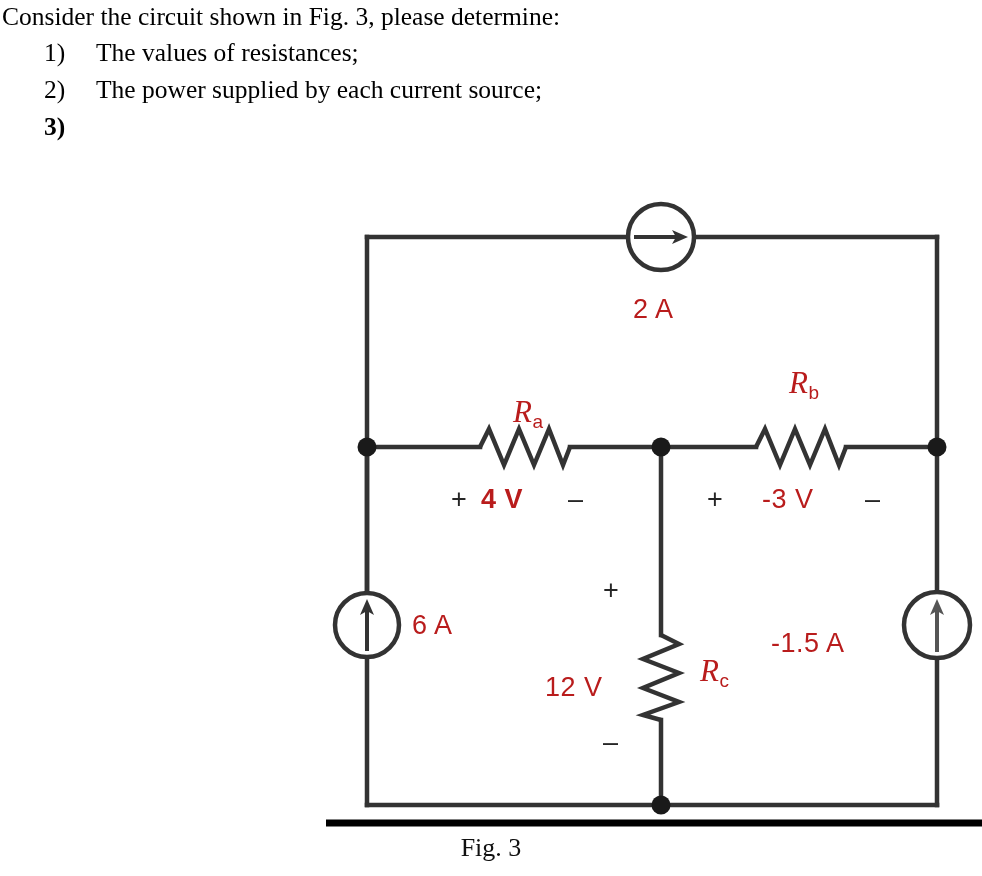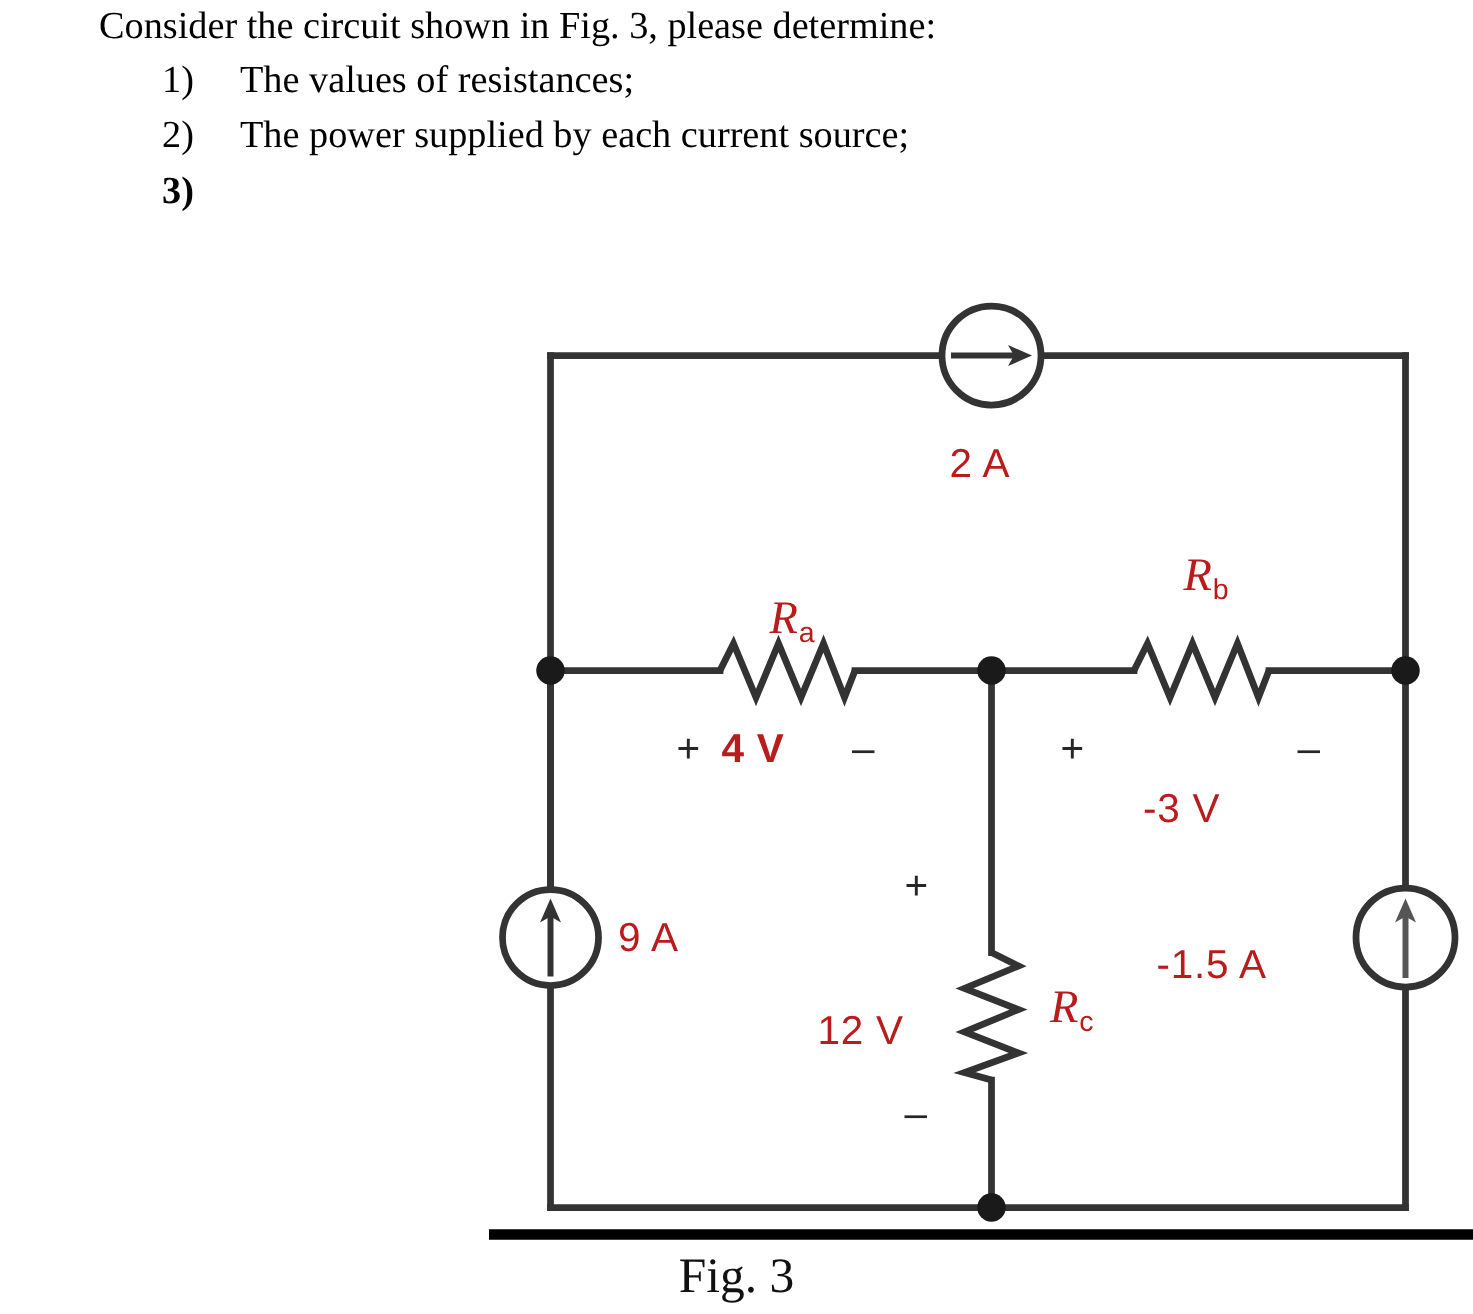--- a/index.html
+++ b/index.html
@@ -12,24 +12,23 @@
     height: 876px;
     position: relative;
     overflow: hidden;
     font-family: "Liberation Serif", "DejaVu Serif", serif;
     color: #000000;
   }
 
   
   #question-block {
     position: absolute;
-    left: 16px;
+    left: 0px;
     top: 0px;
     width: 816px;
-    padding-left: 48px;
   }
   .q-intro {
     font-family: "Liberation Serif", "DejaVu Serif", serif;
     font-size: 25.5px;
     line-height: 34px;
     color: #000;
     white-space: nowrap;
     padding-left: 2px;
   }
   .q-list {
@@ -68,21 +67,21 @@
     left: 0;
     top: 0;
   }
   .fig-caption {
     position: absolute;
     left: 0;
     top: 663px;
     width: 982px;
     text-align: center;
     font-family: "Liberation Serif", "DejaVu Serif", serif;
-    font-size: 33px;
+    font-size: 26px;
     color: #111;
   }
 
   
   .clabel {
     position: absolute;
     font-family: "Liberation Sans", "DejaVu Sans", sans-serif;
     font-size: 27px;
     color: #b91c1c;
     white-space: nowrap;
@@ -186,36 +185,36 @@
       <circle cx="937" cy="455" r="33" fill="#ffffff" stroke="#333333" stroke-width="4.5"></circle>
       <line x1="937" y1="482" x2="937" y2="436" stroke="#555555" stroke-width="4"></line>
       <polygon points="937,429 930,445 937,441 944,445" fill="#555555"></polygon>
     </g>
 
     <line x1="326" y1="653" x2="982" y2="653" stroke="#000000" stroke-width="7"></line>
   </svg>
 
   <div class="clabel" style="left:633px; top:124px;">2 A</div>
 
-  <div class="clabel" style="left:412px; top:440px;">9 A</div>
+  <div class="clabel" style="left:412px; top:440px;">6 A</div>
 
   <div class="clabel" style="left:771px; top:458px;">-1.5 A</div>
 
   <div class="clabel r-sym" style="left:513px; top:195px;margin-top:29px;"><span>R</span><span class="sub">a</span></div>
 
   <div class="clabel r-sym" style="left:789px; top:195px;"><span>R</span><span class="sub">b</span></div>
 
   <div class="clabel r-sym" style="left:700px; top:483px;"><span>R</span><span class="sub">c</span></div>
 
   <div class="sign" style="left:451px; top:314px;">+</div>
   <div class="clabel" style="left:481px; top:314px;font-weight:bold;">4 V</div>
   <div class="sign" style="left:568px; top:314px;">–</div>
 
   <div class="sign" style="left:707px; top:314px;">+</div>
-  <div class="clabel" style="left:762px; top:314px;margin-top:40px;">-3 V</div>
+  <div class="clabel" style="left:762px; top:314px;">-3 V</div>
   <div class="sign" style="left:865px; top:314px;">–</div>
 
   <div class="sign" style="left:603px; top:405px;">+</div>
   <div class="clabel" style="left:545px; top:502px;">12 V</div>
   <div class="sign" style="left:603px; top:557px;">–</div>
 
   <div class="fig-caption">Fig. 3</div>
 </div>
 
 </body></html>

